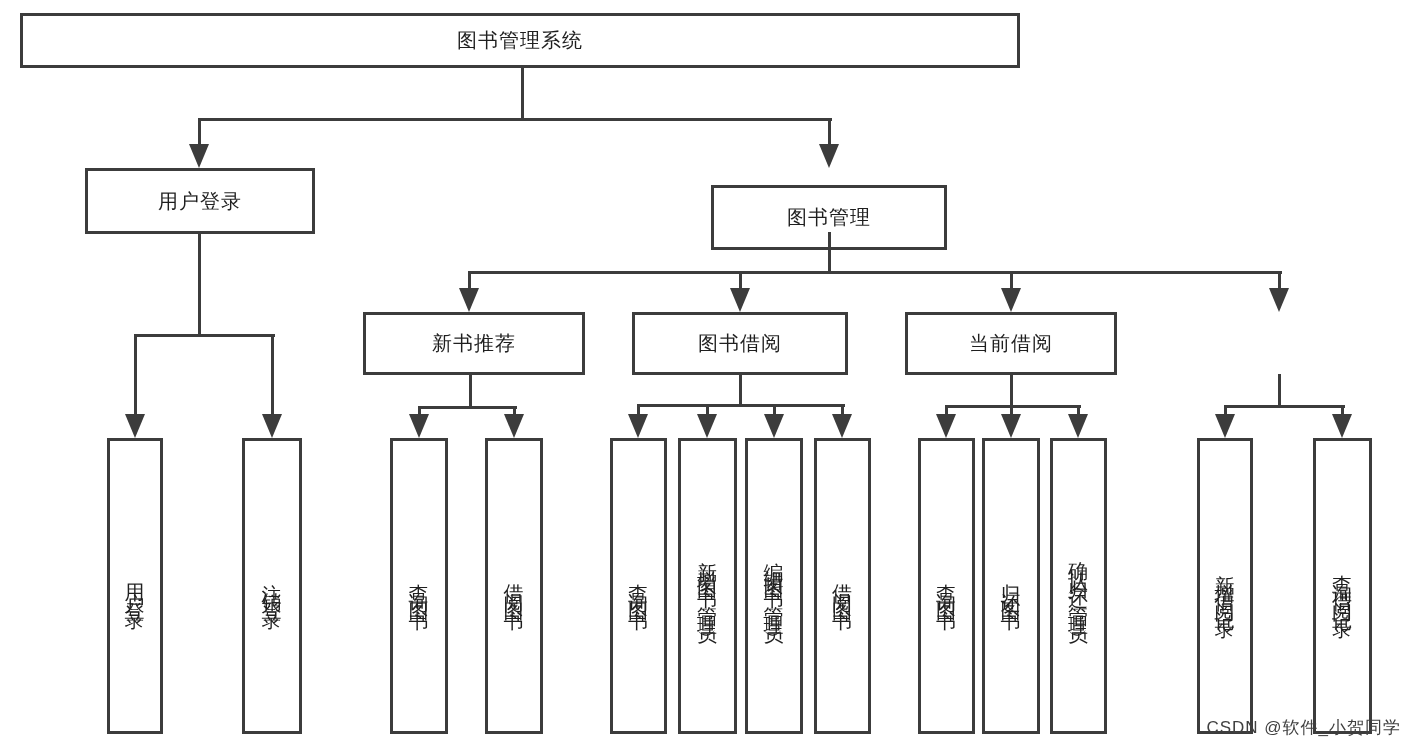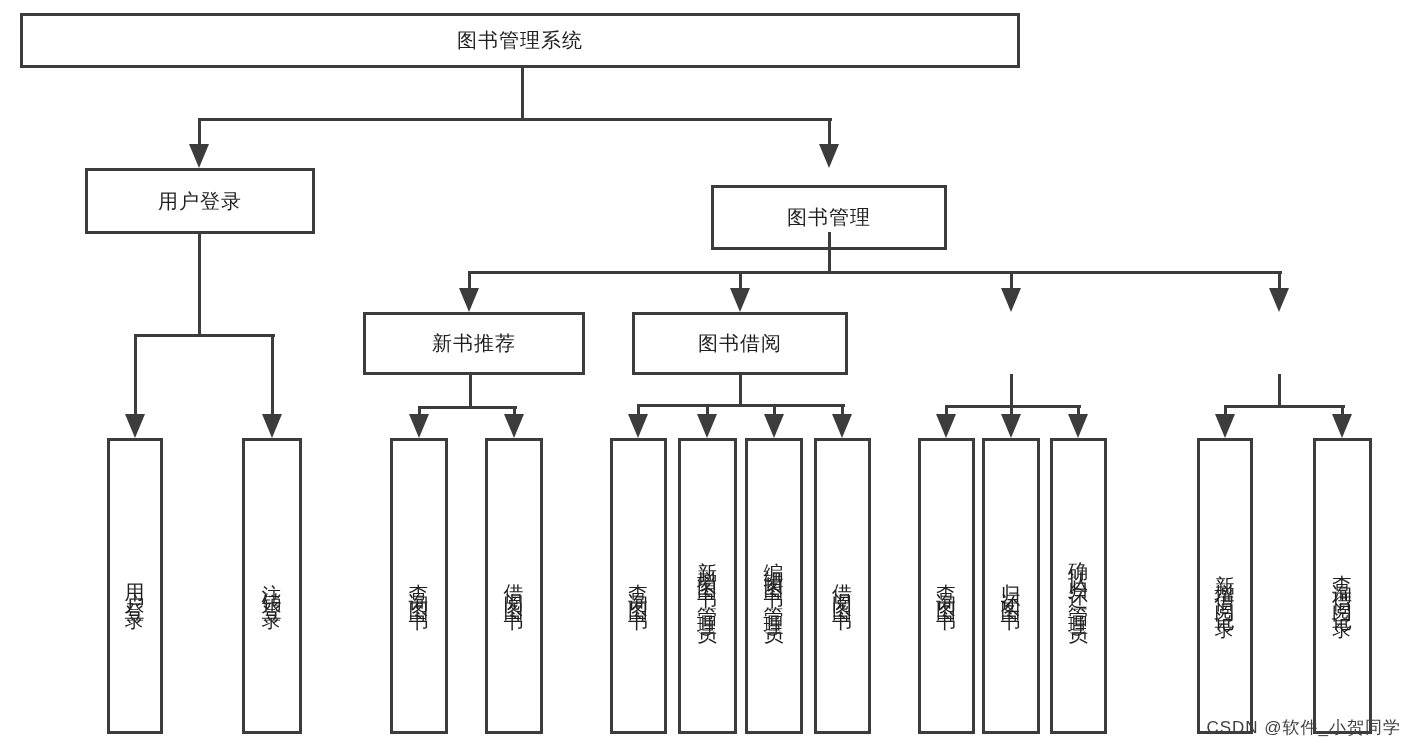--- a/index.html
+++ b/index.html
@@ -56,20 +56,21 @@
 
   <div class="vline" style="left:828px;top:232px;height:42px;"></div>
   <div class="hline" style="left:468px;top:271px;width:814px;"></div>
   <div class="arrow" style="left:459px;top:272px;height:40px;"></div>
   <div class="arrow" style="left:730px;top:272px;height:40px;"></div>
   <div class="arrow" style="left:1001px;top:272px;height:40px;"></div>
   <div class="arrow" style="left:1269px;top:272px;height:40px;"></div>
 
   <div class="hbox" style="left:632px;top:312px;width:216px;height:63px;">图书借阅</div>
   <div class="hbox" style="left:363px;top:312px;width:222px;height:63px;">新书推荐</div>
+  <div class="hbox" style="left:905px;top:312px;width:212px;height:63px;">当前借阅</div>
 
   <div class="vline" style="left:469px;top:374px;height:35px;"></div>
   <div class="hline" style="left:418px;top:406px;width:99px;"></div>
   <div class="arrow" style="left:409px;top:407px;height:31px;"></div>
   <div class="arrow" style="left:504px;top:407px;height:31px;"></div>
 
   <div class="vline" style="left:739px;top:374px;height:33px;"></div>
   <div class="hline" style="left:637px;top:404px;width:208px;"></div>
   <div class="arrow" style="left:628px;top:405px;height:33px;"></div>
   <div class="arrow" style="left:697px;top:405px;height:33px;"></div>

